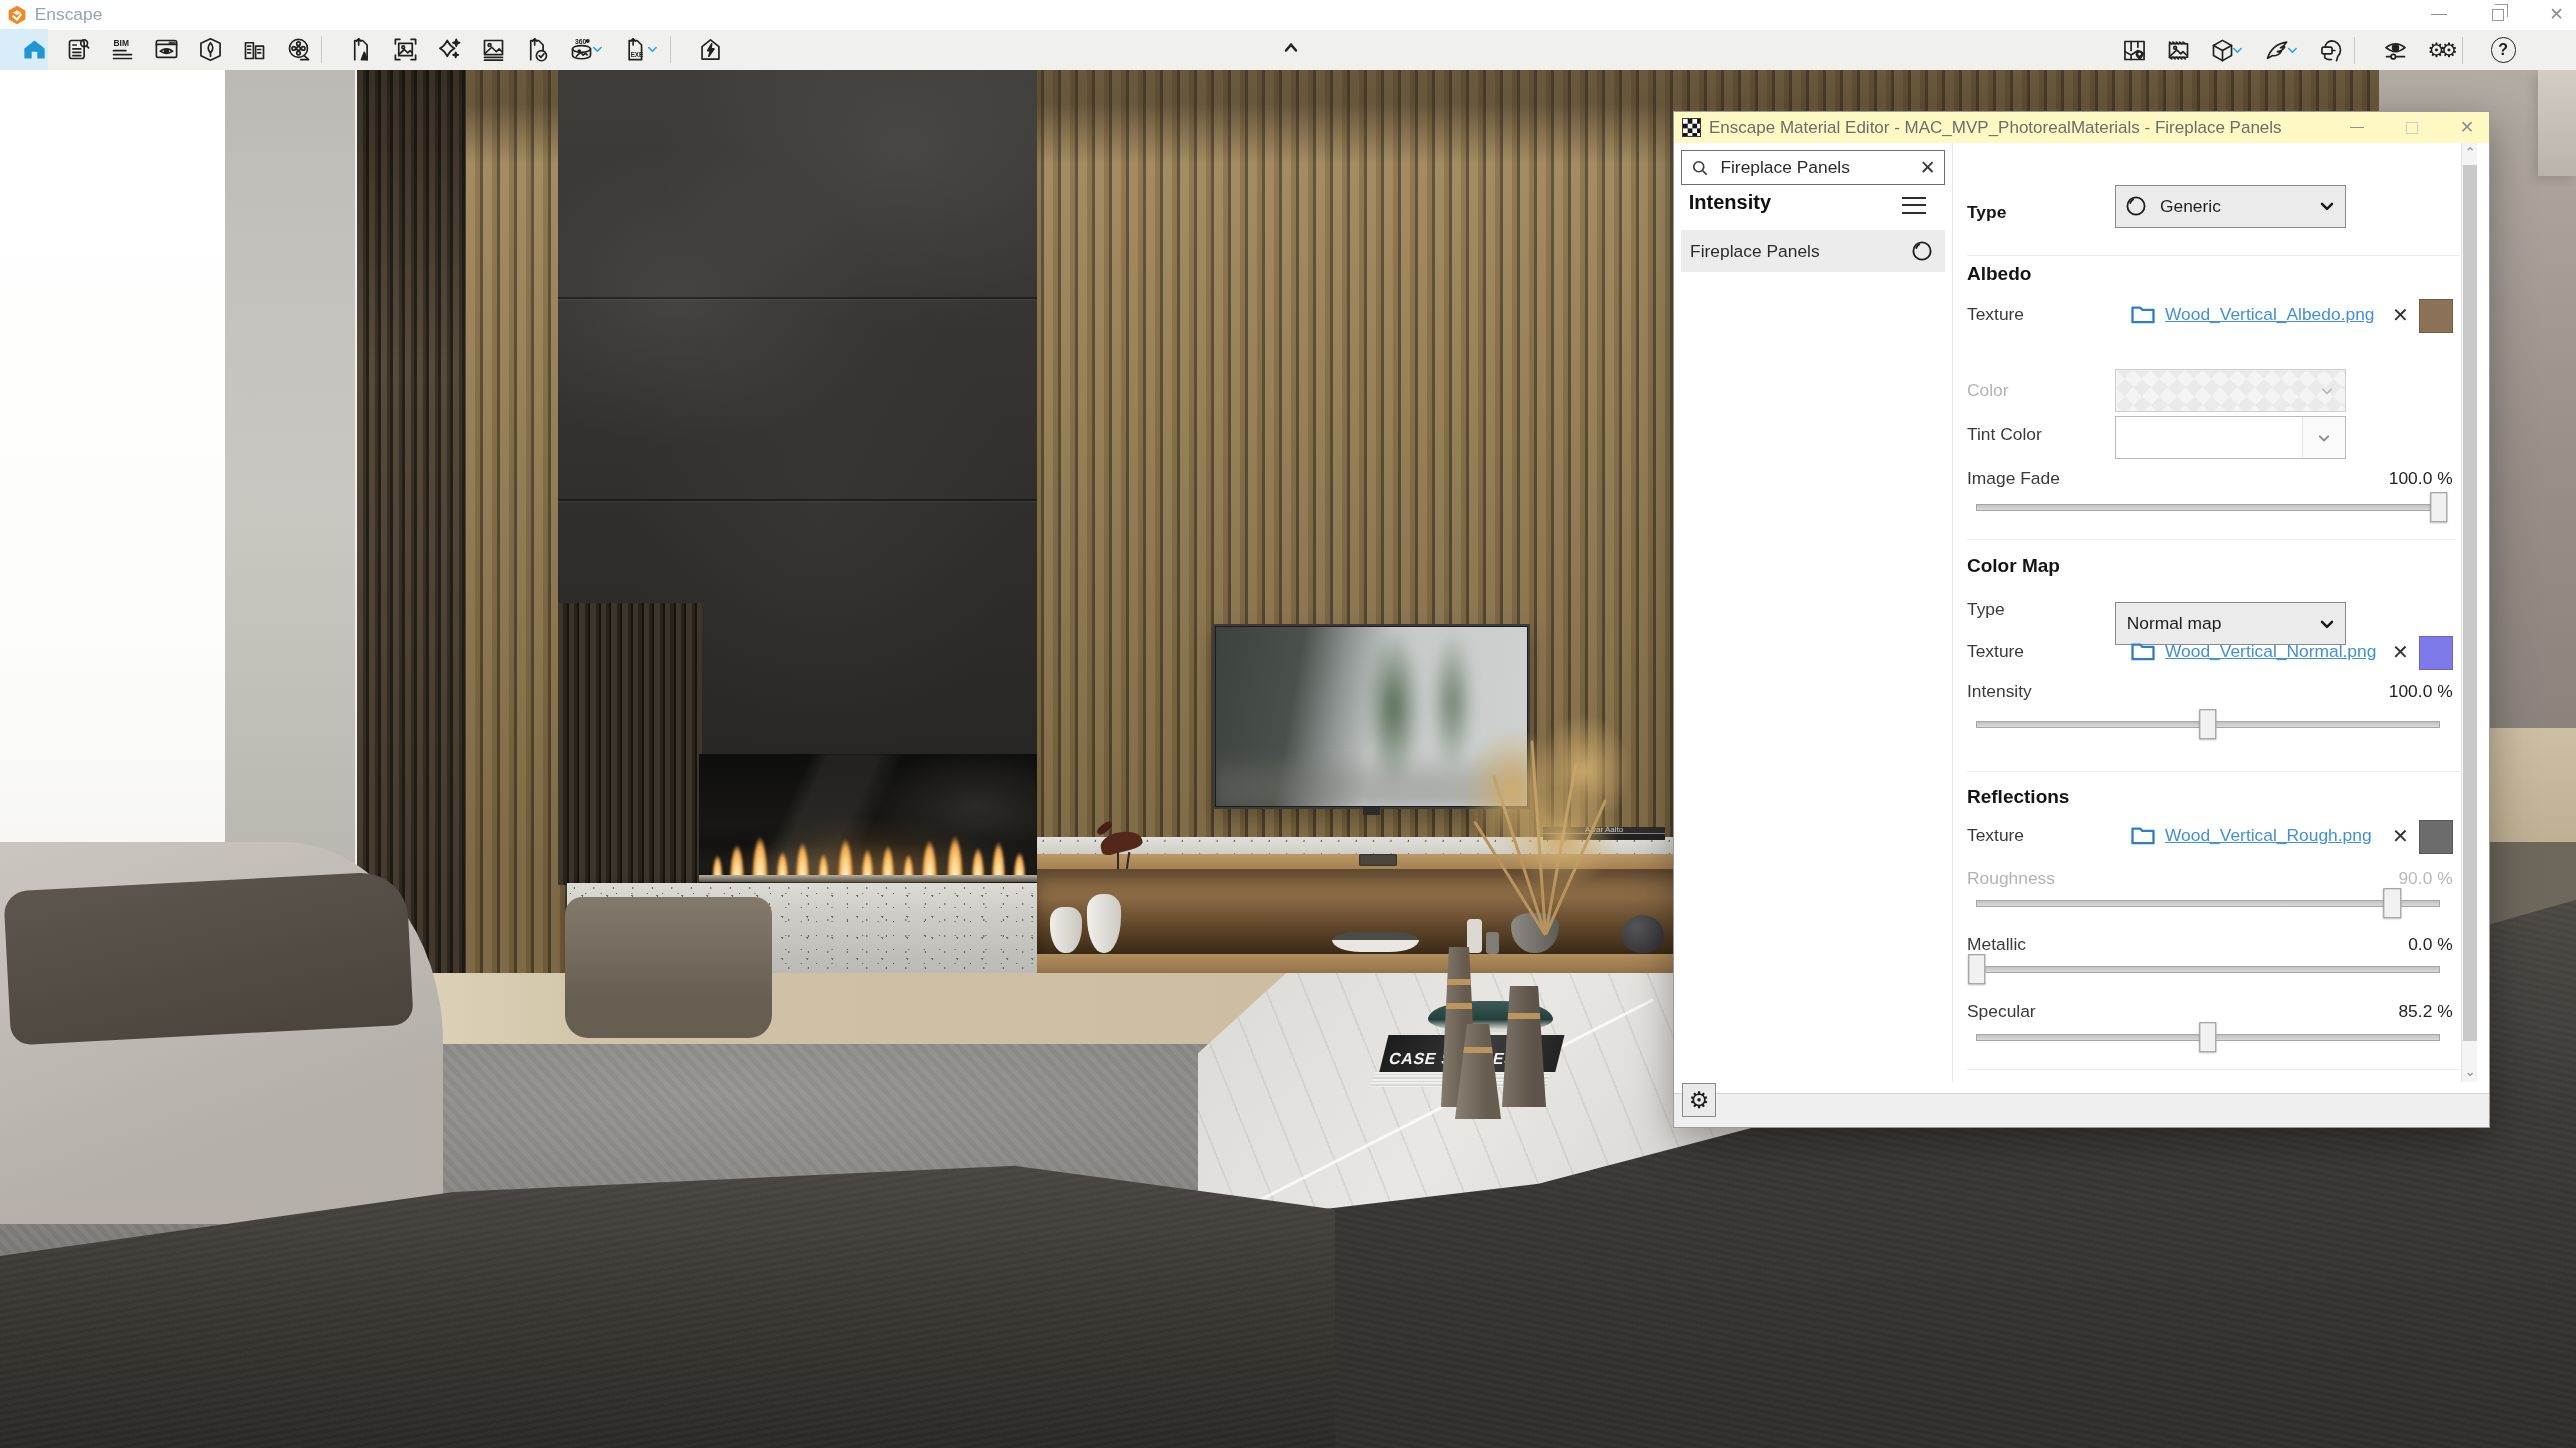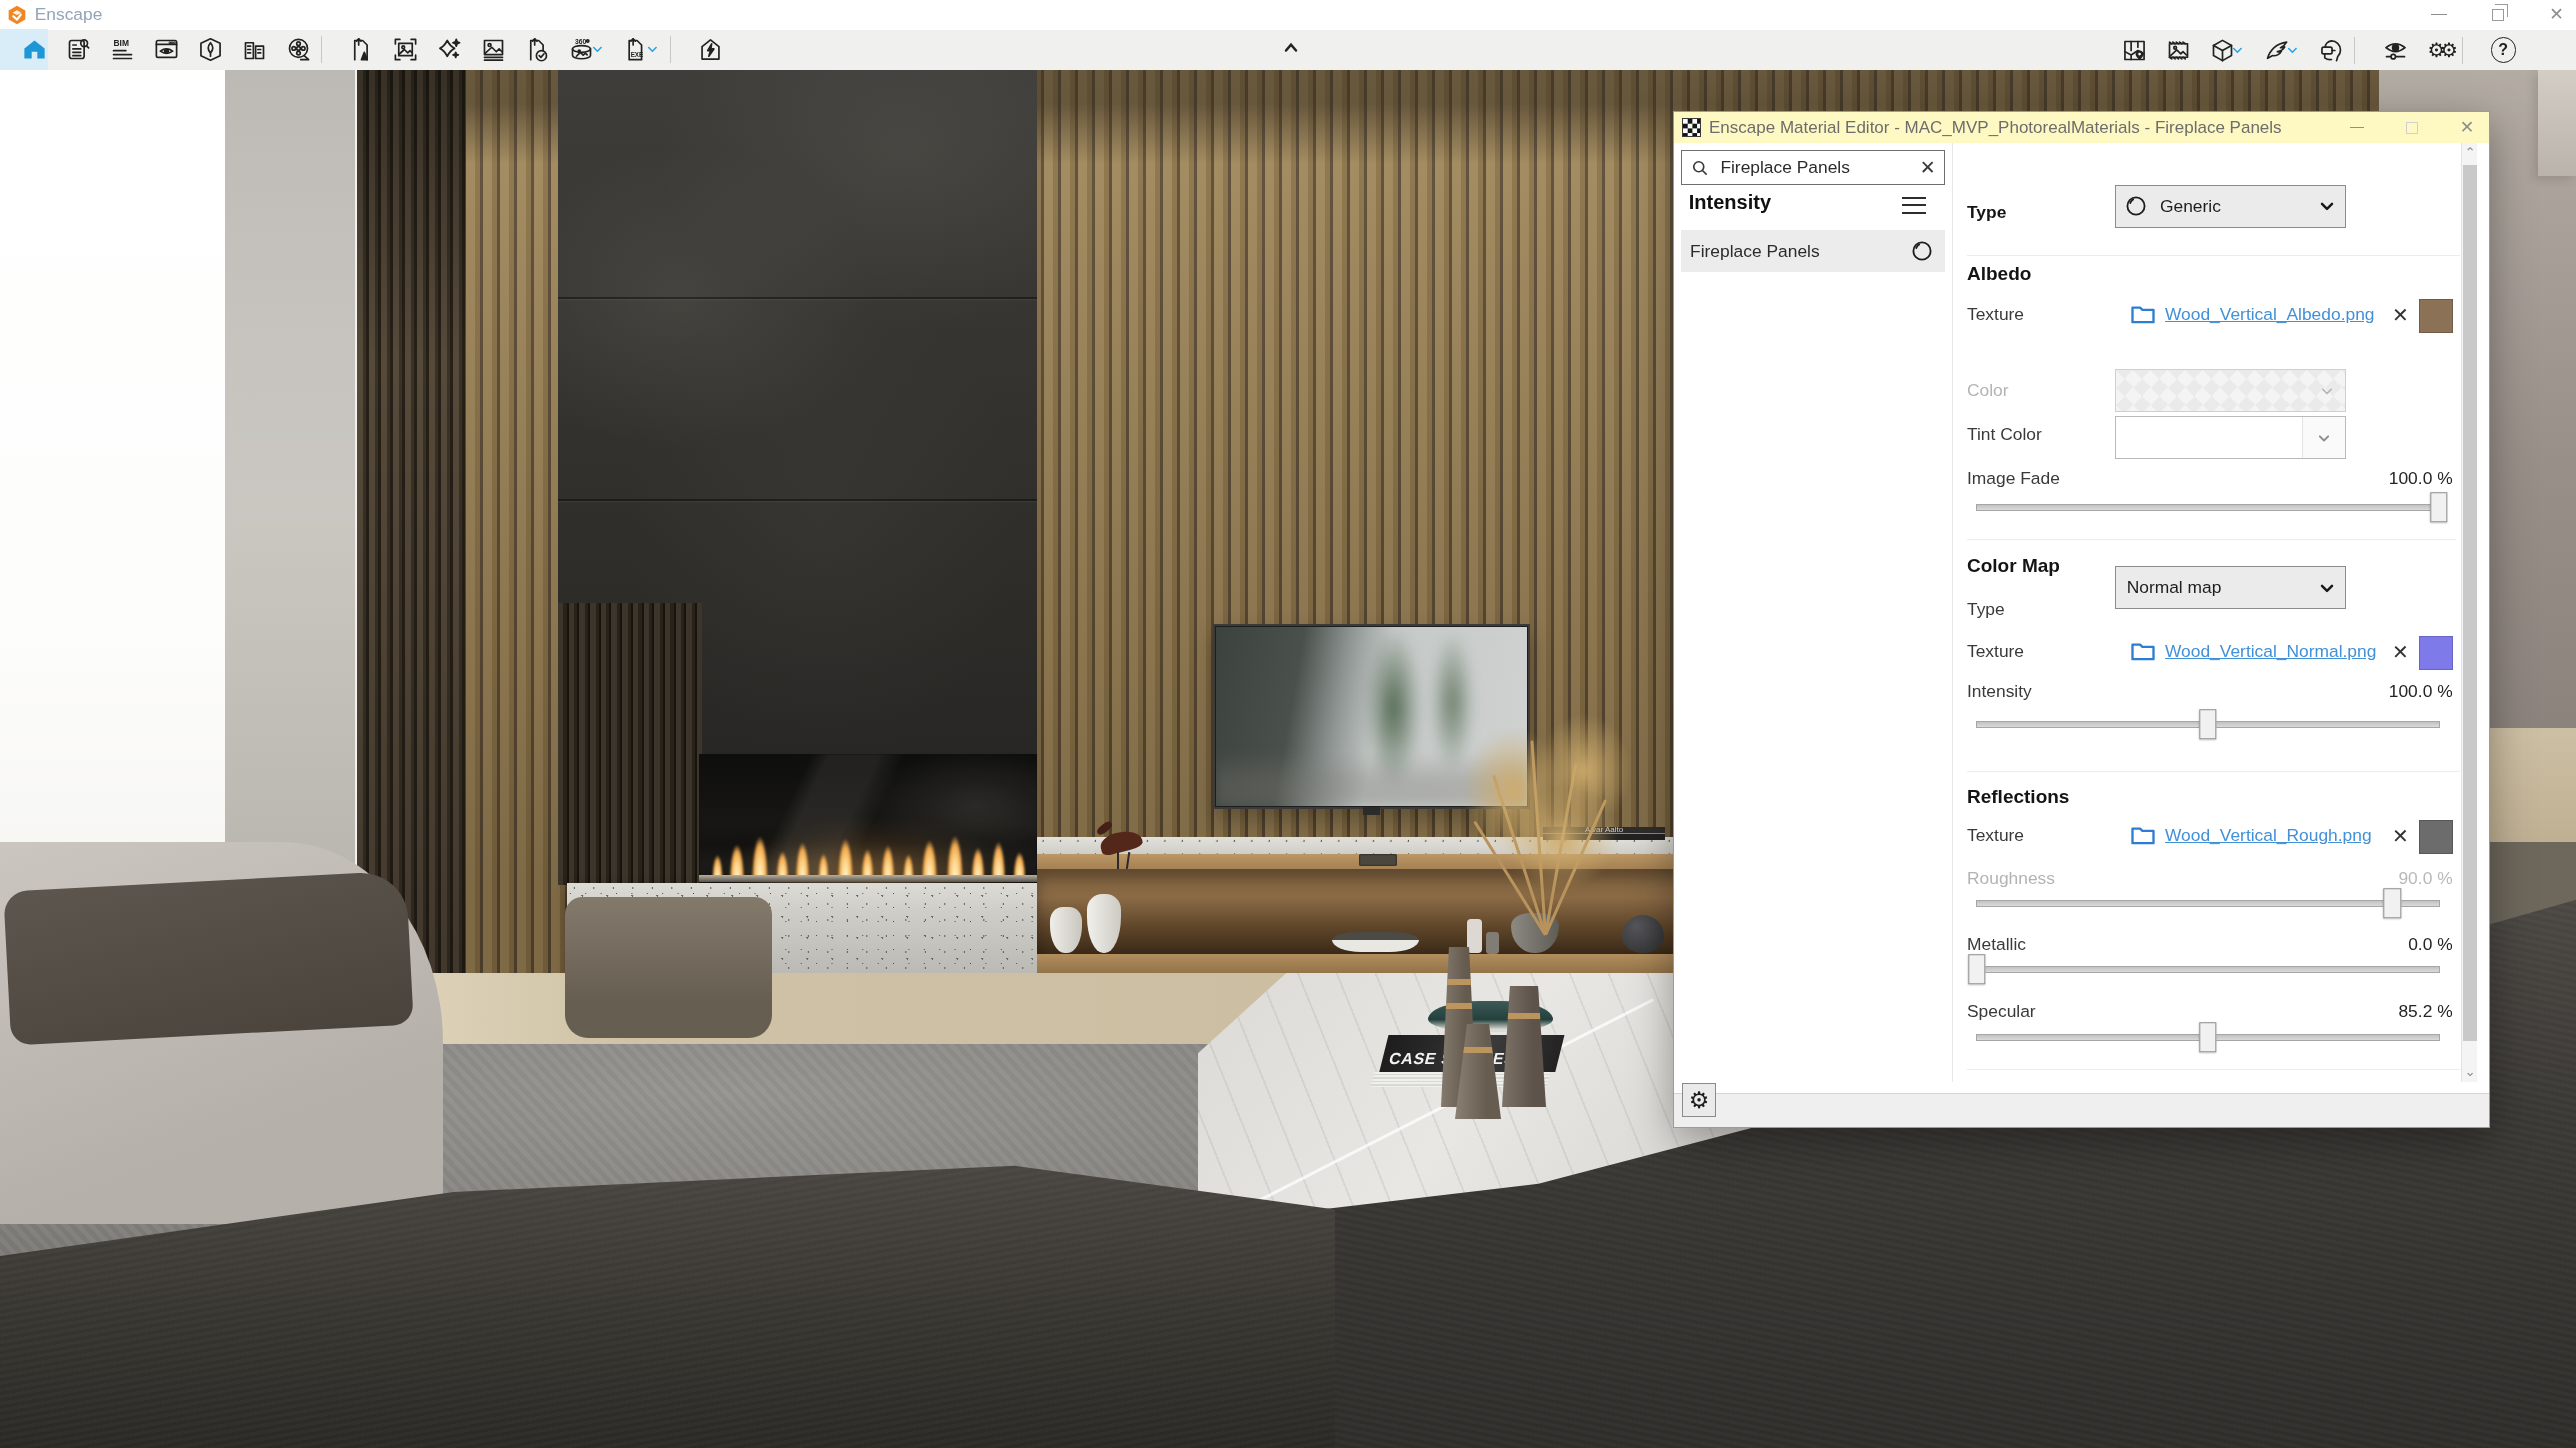--- a/index.html
+++ b/index.html
@@ -624,21 +624,21 @@
       </div>
       <span class="prow-label" style="top:294px">Image Fade</span>
       <span class="pvalue" style="top:294px">100.0 %</span>
       <div class="slider" style="top:330px">
         <div class="thumb" style="left: 100%;"></div>
       </div>
       <div class="phr" style="top:334px;width:489px;top:365px"></div>
 
       <span class="pheader" style="top:381px">Color Map</span>
       <span class="prow-label" style="top:425px">Type</span>
-      <div class="dropdown" style="top:392px">
+      <div class="dropdown" style="top:428px">
         <span class="dtext" style="margin-left:10.7px">Normal map</span>
         <svg class="dchev" viewBox="0 0 24 24">
               <polyline points="6,9.5 12,15.5 18,9.5"></polyline>
             </svg>
       </div>
       <div class="texrow" style="top:462px">
         <span class="prow-label" style="top:5.4px">Texture</span>
         <span class="folder"><svg viewBox="0 0 24 24">
                 <path d="M3 6.5 V19 H21 V8.5 H11.5 L9.5 6.5 Z"></path>
               </svg></span>

